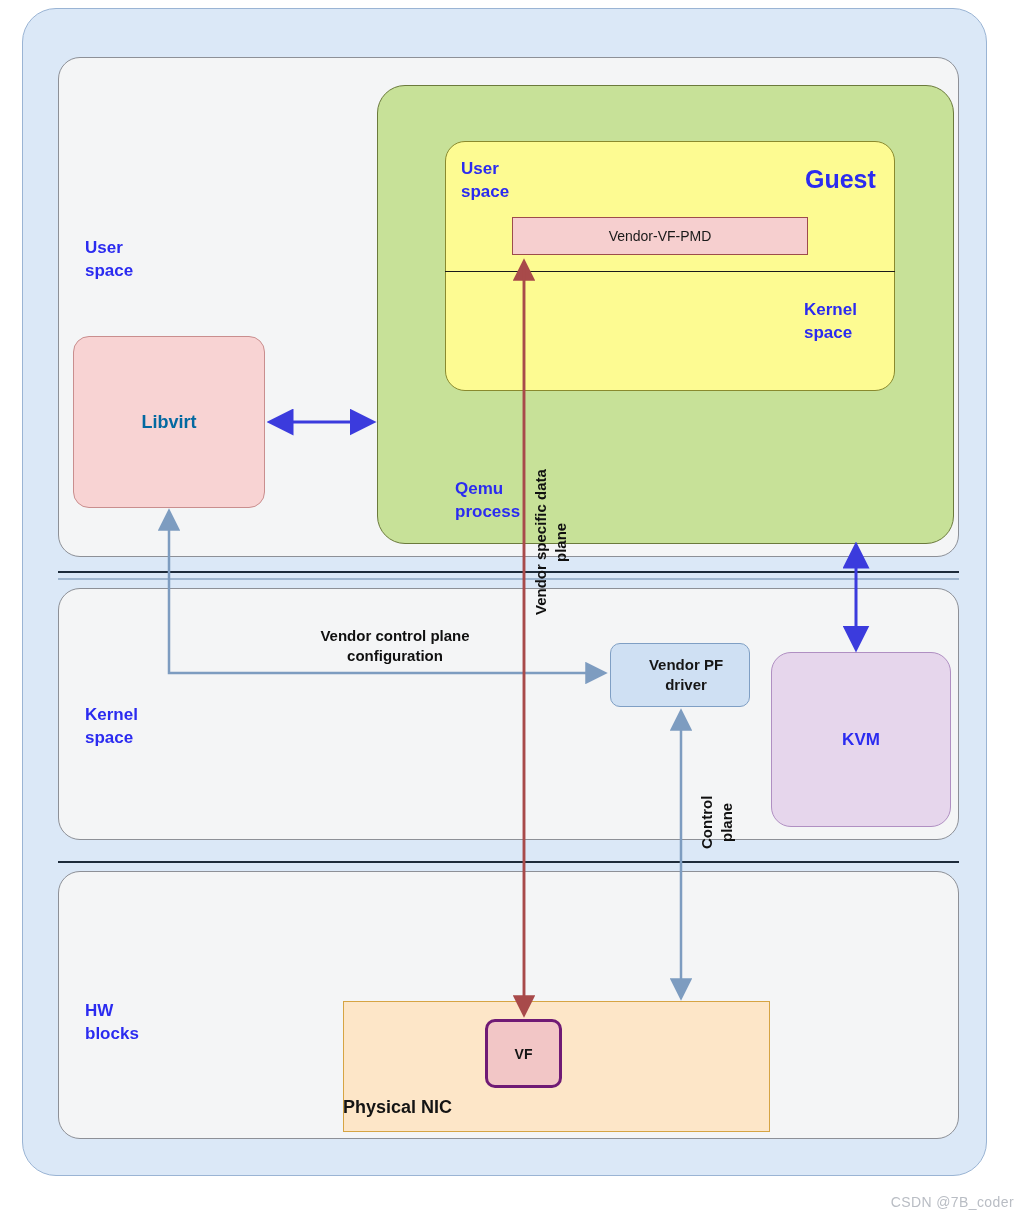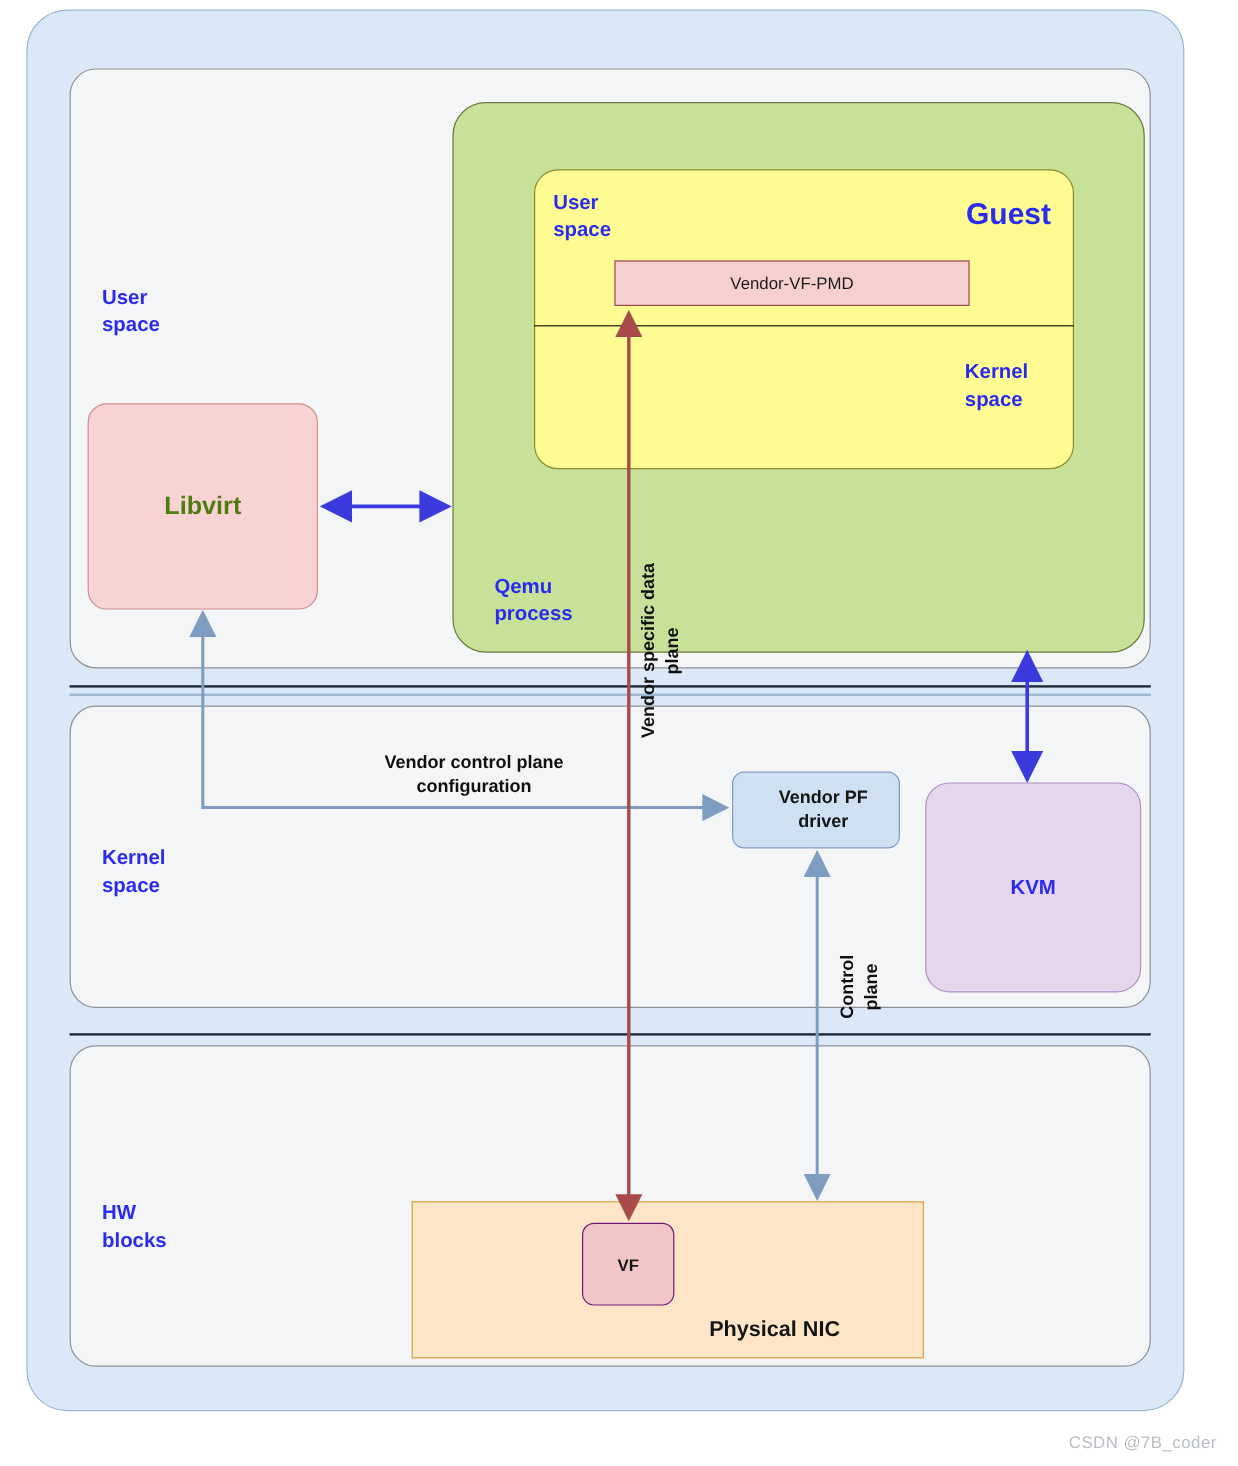--- a/index.html
+++ b/index.html
@@ -119,22 +119,22 @@
     margin-left: 28px;
   }
 
   
   #libvirt-box {
     left: 73px; top: 336px; width: 192px; height: 172px;
     background: #f8d3d3;
     border: 1px solid #c98e8e;
     border-radius: 16px;
     display: flex; align-items: center; justify-content: center;
-    color: #4d7c0f;
-    font-size: 21px;
+    color: #0369a1;
+    font-size: 18px;
     font-weight: bold;
   }
 
   
   #pf-driver-box {
     left: 610px; top: 643px; width: 140px; height: 64px;
     background: #cfe0f3;
     border: 1px solid #7f9fc4;
     border-radius: 10px;
     display: flex; align-items: center; justify-content: center;
@@ -158,29 +158,29 @@
   }
 
   
   #nic-box {
     left: 343px; top: 1001px; width: 427px; height: 131px;
     background: #fde6c8;
     border: 1px solid #d6a443;
   }
   #nic-label {
     left: 343px; top: 1097px; width: 357px;
-    text-align: right;
+    text-align: left;
     color: #141414;
     font-size: 18px;
     font-weight: bold;
   }
   #vf-box {
     left: 485px; top: 1019px; width: 77px; height: 69px;
     background: #f2c6c6;
-    border: 1px solid #701a75;
+    border: 3px solid #701a75;
     border-radius: 10px;
     display: flex; align-items: center; justify-content: center;
     color: #141414;
     font-size: 14px;
     font-weight: bold;
   }
 
   
   .conn-text {
     color: #101010;
@@ -237,21 +237,21 @@
   <div class="abs sep-dark" id="sep2-dark"></div>
 
   <div class="abs band-label" id="label-user-space" style="white-space: pre-line;">User
 space</div>
   <div class="abs band-label" id="label-kernel-space" style="white-space: pre-line;">Kernel
 space</div>
   <div class="abs band-label" id="label-hw-blocks" style="white-space: pre-line;">HW
 blocks</div>
 
   <div class="abs" id="qemu-box"></div>
-  <div class="abs" id="qemu-label" style="white-space: pre-line;">Qemu
+  <div class="abs" id="qemu-label" style="white-space: pre-line; margin-left: 43px;">Qemu
 process</div>
 
   <div class="abs" id="guest-box"></div>
   <div class="abs" id="guest-divider"></div>
   <div class="abs" id="guest-title" style="left:805px;">Guest</div>
   <div class="abs" id="guest-user-space" style="white-space: pre-line;">User
 space</div>
   <div class="abs" id="guest-kernel-space" style="white-space: pre-line;">Kernel
 space</div>
 

